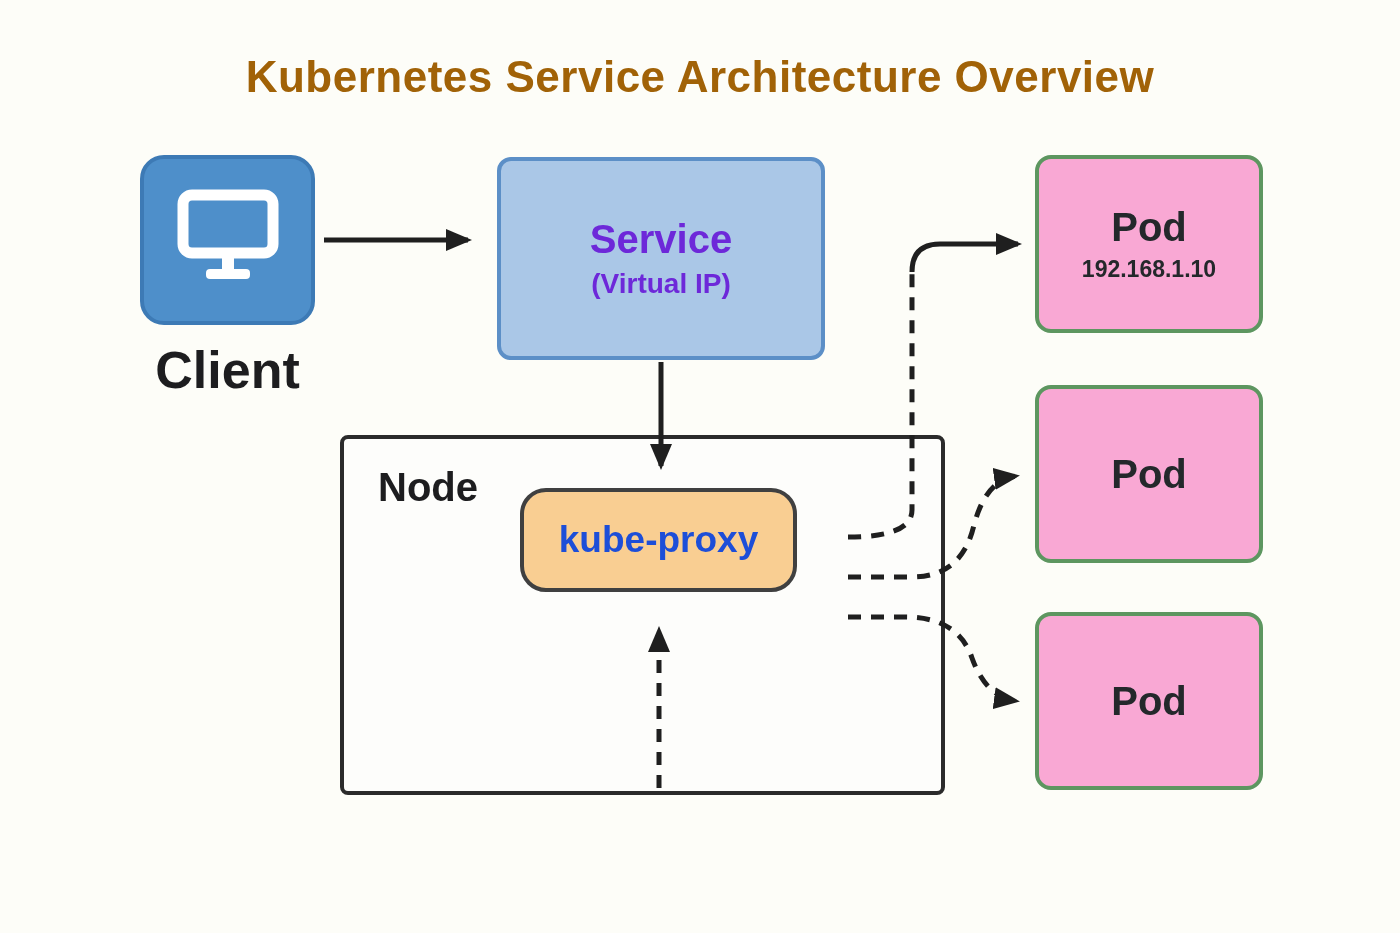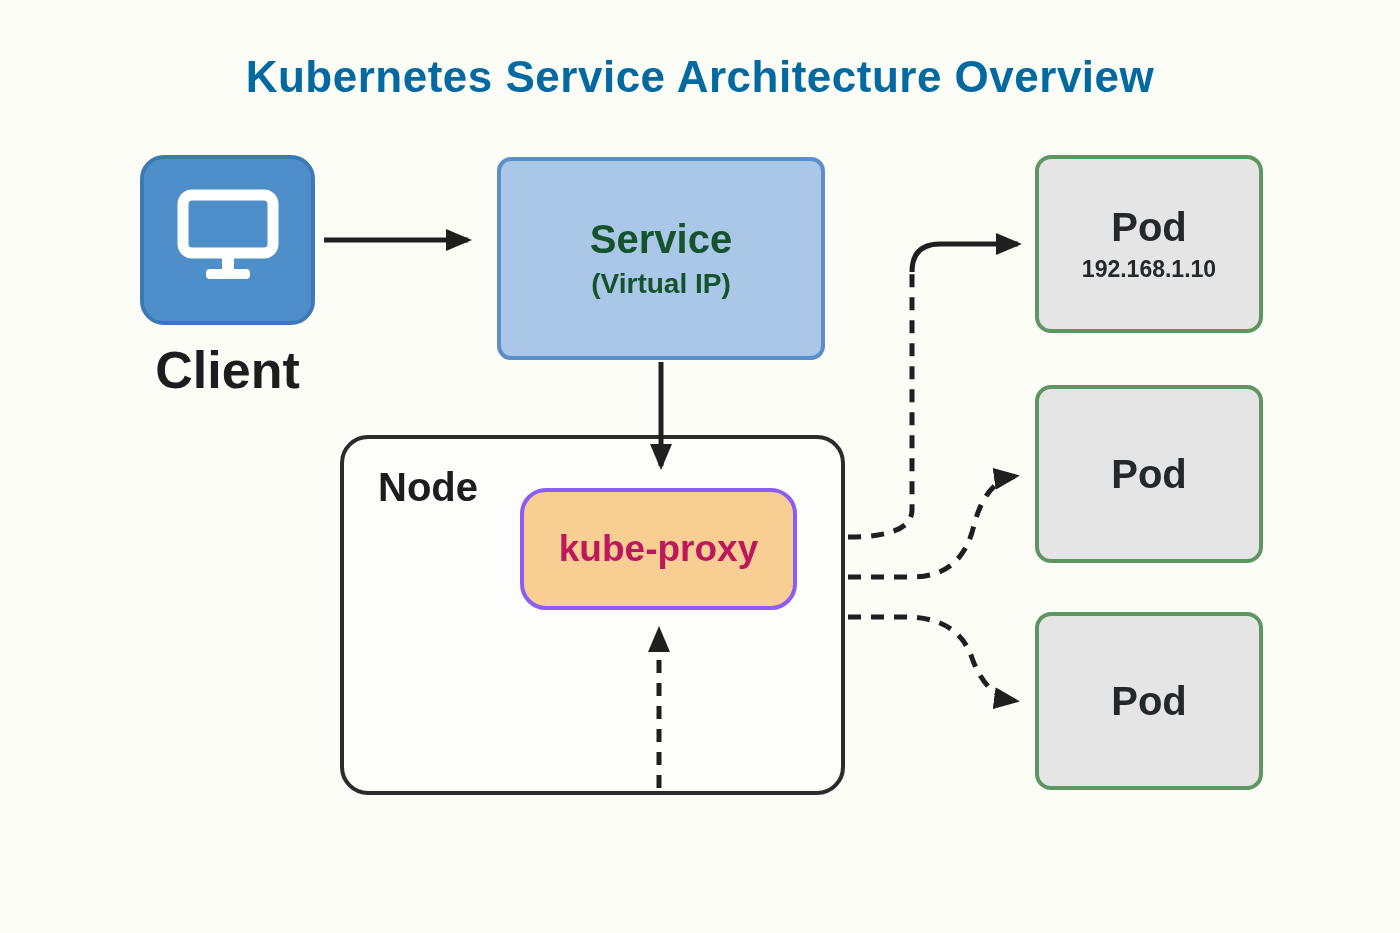--- a/index.html
+++ b/index.html
@@ -15,21 +15,21 @@
     overflow: hidden;
   }
   .title {
     position: absolute;
     top: 52px;
     left: 0;
     width: 100%;
     text-align: center;
     font-size: 44px;
     font-weight: 800;
-    color: #0369a1;
+    color: #a16207;
     letter-spacing: 0.5px;
   }
   
   .client-box {
     position: absolute;
     left: 140px; top: 155px;
     width: 175px; height: 170px;
     background: #4e8fca;
     border: 4px solid #3d7ab5;
     border-radius: 24px;
@@ -50,61 +50,61 @@
     position: absolute;
     left: 497px; top: 157px;
     width: 328px; height: 203px;
     background: #aac7e7;
     border: 4px solid #5c8fc7;
     border-radius: 14px;
     box-sizing: border-box;
     display: flex; flex-direction: column;
     align-items: center; justify-content: center;
     gap: 6px;
-    color: #14532d;
+    color: #6d28d9;
   }
   .service-name { font-size: 40px; font-weight: 800; }
   .service-sub  { font-size: 28px; font-weight: 700; }
   .service-ip   { font-size: 32px; font-weight: 700; }
   
   .node-box {
     position: absolute;
     left: 340px; top: 435px;
-    width: 505px; height: 360px;
+    width: 605px; height: 360px;
     background: #fdfdfb;
     border: 4px solid #2b2b2b;
-    border-radius: 28px;
+    border-radius: 8px;
     box-sizing: border-box;
   }
   .node-label {
     position: absolute;
     left: 34px; top: 26px;
     font-size: 40px;
     font-weight: 800;
     color: #1d1d1f;
   }
   .kube-proxy-box {
     position: absolute;
     left: 520px; top: 488px;
-    width: 277px; height: 122px;
+    width: 277px; height: 104px;
     background: #f9ce92;
-    border: 4px solid #8b5cf6;
+    border: 4px solid #404040;
     border-radius: 26px;
     box-sizing: border-box;
     display: flex; align-items: center; justify-content: center;
     font-size: 37px;
     font-weight: 800;
-    color: #be185d;
+    color: #1d4ed8;
   }
   
   .pod-box {
     position: absolute;
     left: 1035px;
     width: 228px; height: 178px;
-    background: #e5e5e5;
+    background: #f9a8d4;
     border: 4px solid #5d9660;
     border-radius: 16px;
     box-sizing: border-box;
     display: flex; flex-direction: column;
     align-items: center; justify-content: center;
     gap: 6px;
     color: #24282b;
   }
   .pod-1 { top: 155px; }
   .pod-2 { top: 385px; }

